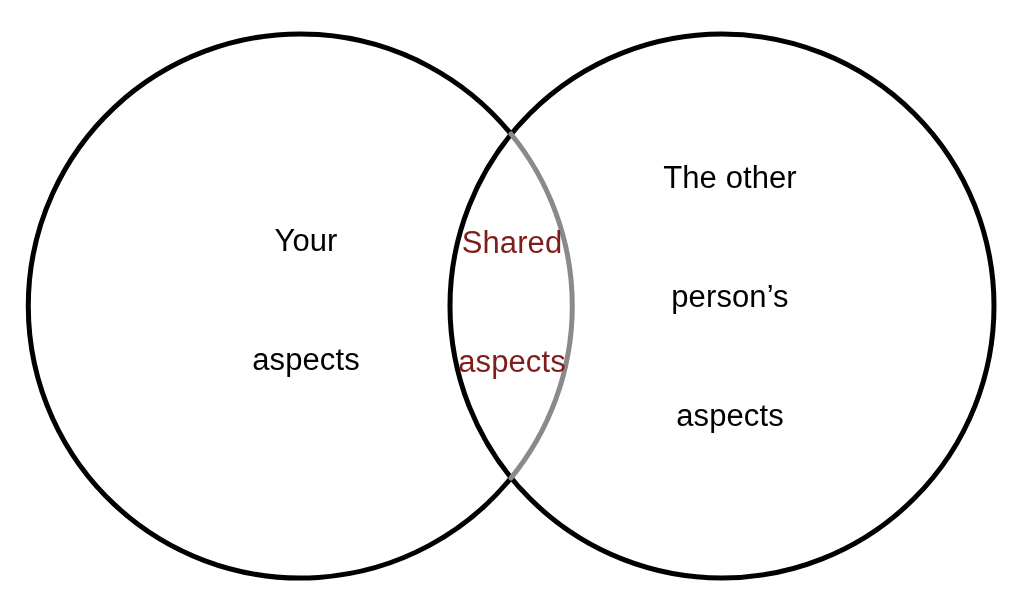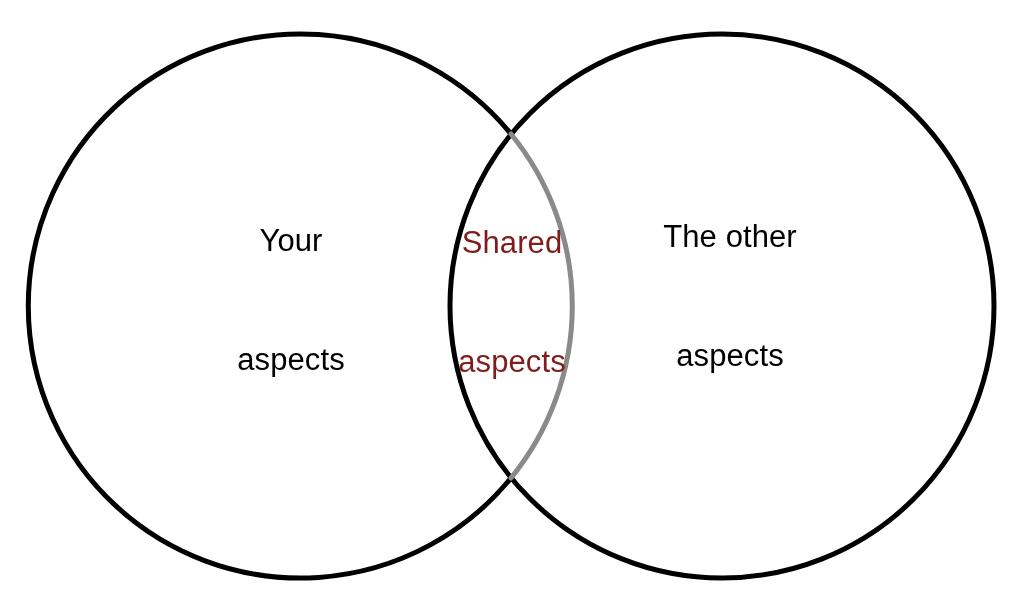--- a/index.html
+++ b/index.html
@@ -50,28 +50,29 @@
   <svg id="venn-svg" viewBox="0 0 1024 594" xmlns="http://www.w3.org/2000/svg" aria-hidden="true" style="width: 1024px; height: 594px;">
 
     <circle id="right-circle-shape" cx="722" cy="306" r="272" fill="none" stroke="#000000" stroke-width="5"></circle>
 
     <path id="left-circle-black-arc" d="M 511 134 A 272 272 0 1 0 511 478" fill="none" stroke="#000000" stroke-width="5" stroke-linecap="round"></path>
 
     <path id="left-circle-gray-arc" d="M 511 134 A 272 272 0 0 1 511 478" fill="none" stroke="#8a8a8a" stroke-width="5" stroke-linecap="round"></path>
 
   </svg>
 
-  <div class="venn-label" id="label-left" style="left: 291px; top: 301px; color: rgb(0, 0, 0); font-size: 31px;">
+  <div class="venn-label" id="label-left" style="left: 306px; top: 301px; color: rgb(0, 0, 0); font-size: 31px;">
     <span class="line">Your</span>
     <span class="line">aspects</span>
   </div>
 
   <div class="venn-label" id="label-center" style="left: 512px; top: 303px; color: #7f1d1d; font-size: 31px;">
     <span class="line">Shared</span>
     <span class="line">aspects</span>
   </div>
 
   <div class="venn-label" id="label-right" style="left: 730px; top: 297px; color: rgb(0, 0, 0); font-size: 31px;">
     <span class="line">The other</span>
+    <span class="line">person’s</span>
     <span class="line">aspects</span>
   </div>
 
 </div>
 
 </body></html>

